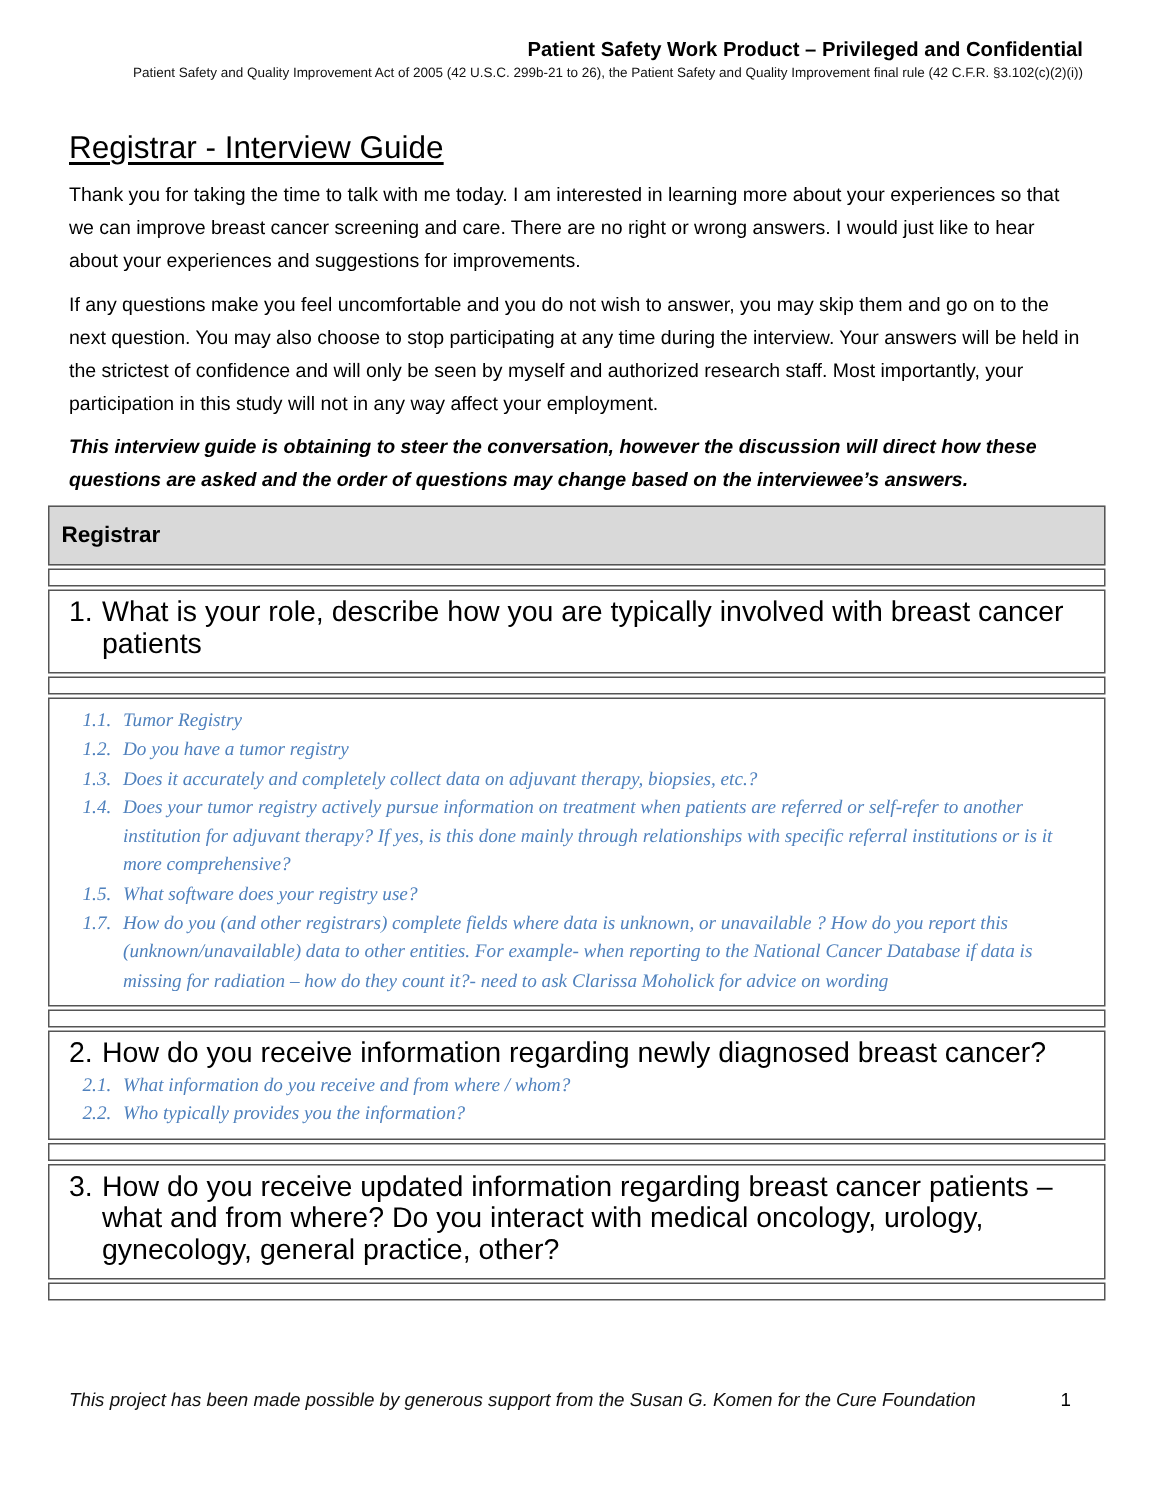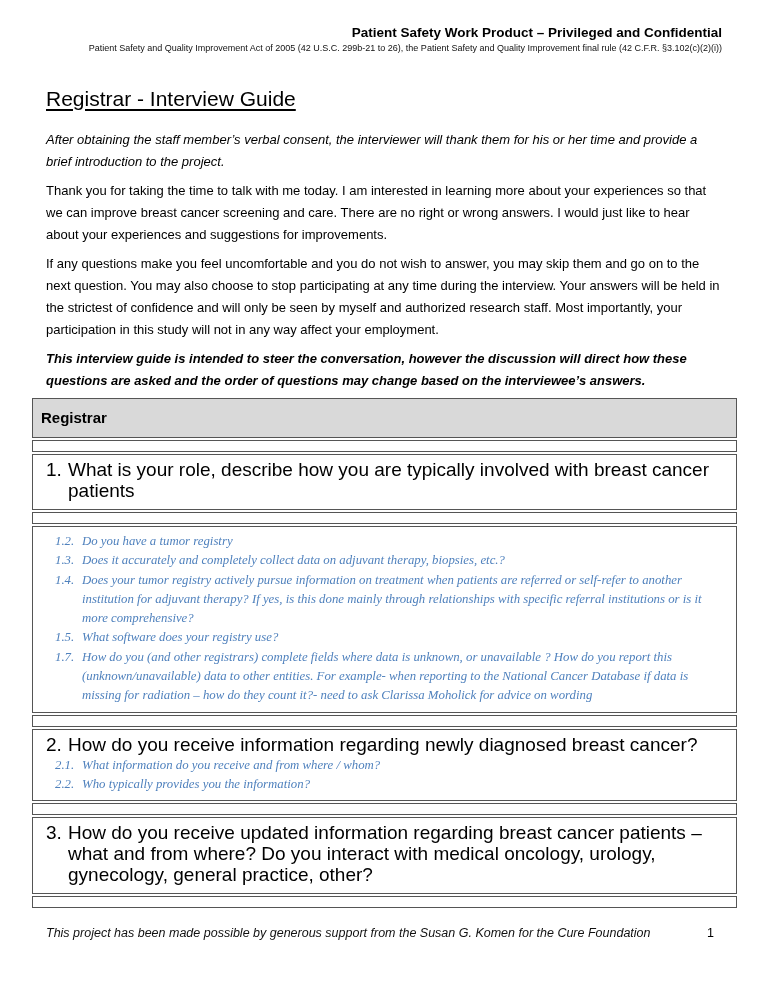--- a/index.html
+++ b/index.html
@@ -88,36 +88,38 @@
 
 <div class="page">
 
   <div class="doc-header">
     <div class="h-bold">Patient Safety Work Product – Privileged and Confidential</div>
     <div class="h-small">Patient Safety and Quality Improvement Act of 2005 (42 U.S.C. 299b-21 to 26), the Patient Safety and Quality Improvement final rule (42 C.F.R. §3.102(c)(2)(i))</div>
   </div>
 
   <h1 class="title">Registrar - Interview Guide</h1>
 
-  <p class="para italic first">After obtaining the staff member’s verbal consent, the interviewer will thank them for his or her time and provide a brief introduction to the project.</p>
   <p class="para">Thank you for taking the time to talk with me today.  I am interested in learning more about your experiences  so that we can improve breast cancer screening and care. There are no right or wrong answers. I would just like to hear about your experiences and suggestions for improvements.</p>
   <p class="para">If any questions make you feel uncomfortable and you do not wish to answer, you may skip them and go on to the next question. You may also choose to stop participating at any time during the interview. Your answers will be held in the strictest of confidence and will only be seen by myself and authorized research staff. Most importantly, your participation in this study will not in any way affect your employment.</p>
-  <p class="para bold-italic">This interview guide is intended to steer the conversation, however the discussion will direct how these questions are asked and the order of questions may change based on the interviewee’s answers.</p>
+  <p class="para bold-italic">This interview guide is obtaining to steer the conversation, however the discussion will direct how these questions are asked and the order of questions may change based on the interviewee’s answers.</p>
 
   <div class="doc-table">
 
     <div class="row bar">Registrar</div>
     <div class="row spacer"></div>
 
     <div class="row qhead">
       <span class="qnum">1.</span><span>What is your role, describe how you are typically involved with breast cancer patients</span>
     </div>
     <div class="row spacer"></div>
 
     <div class="row subsbox">
+      <div class="subq">
+        <span class="subq-num">1.1.</span><span>Tumor Registry</span>
+      </div>
       <div class="subq">
         <span class="subq-num">1.2.</span><span>Do you have a tumor registry</span>
       </div>
       <div class="subq">
         <span class="subq-num">1.3.</span><span>Does it accurately and completely collect data on adjuvant therapy, biopsies, etc.?</span>
       </div>
       <div class="subq">
         <span class="subq-num">1.4.</span><span>Does your tumor registry actively pursue information on treatment when patients are referred or self-refer to another institution for adjuvant therapy? If yes, is this done mainly through relationships with specific referral institutions or is it more comprehensive?</span>
       </div>
       <div class="subq">

